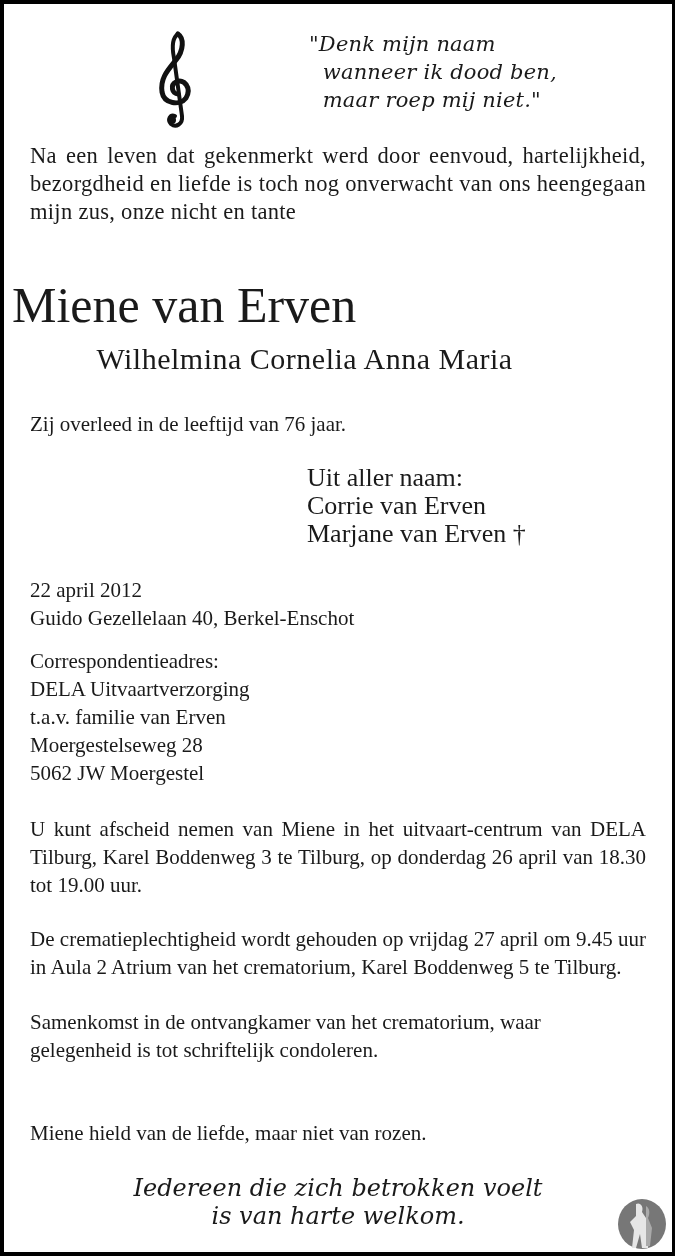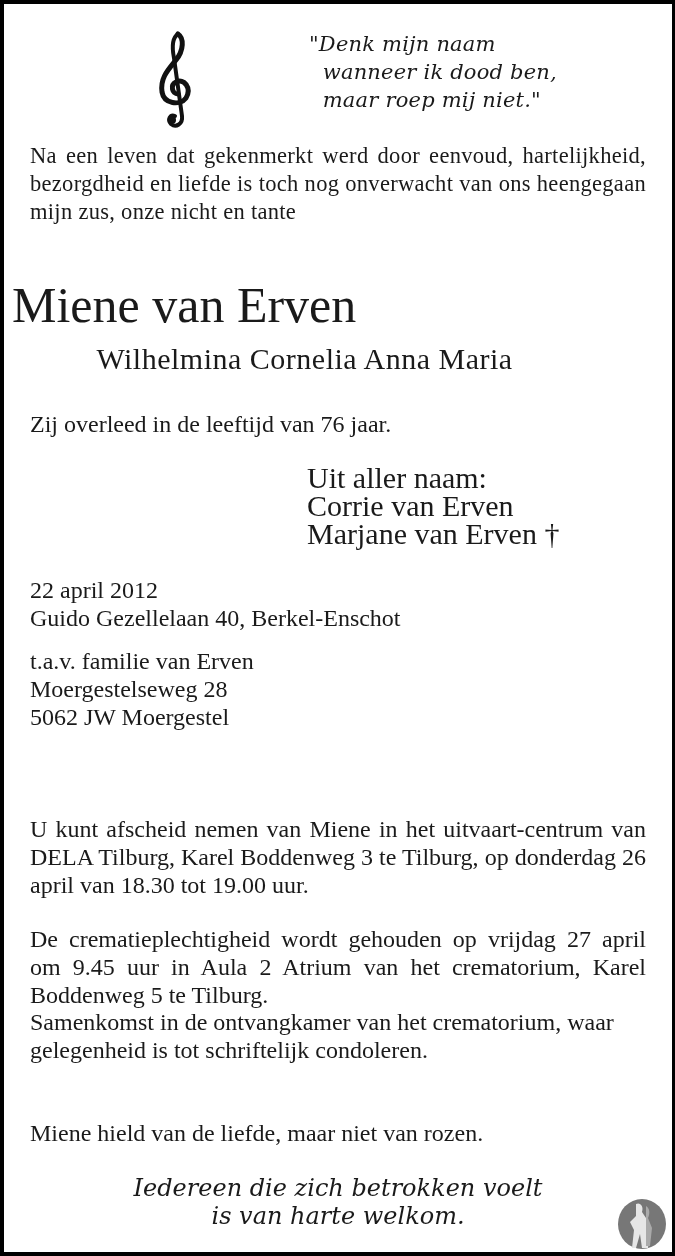--- a/index.html
+++ b/index.html
@@ -33,24 +33,24 @@
     .name {
       position: absolute; left: 0; width: 668px; top: 272px; text-align: left;
       font-family: "Liberation Serif", serif; font-size: 50px; line-height: 58px; padding-left: 8px;
     }
     .fullname {
       position: absolute; left: 0; width: 601px; top: 335px; text-align: center;
       font-family: "Liberation Serif", serif; font-size: 30px; line-height: 40px; letter-spacing: 0.5px;
     }
     .text {
       position: absolute; left: 26px; width: 616px;
-      font-family: "Liberation Serif", serif; font-size: 24px; line-height: 28px;
+      font-family: "Liberation Serif", serif; font-size: 21px; line-height: 28px;
     }
     .just { text-align: justify; text-align-last: left; }
-    .signoff { position: absolute; left: 303px; top: 460px; font-family: "Liberation Serif", serif; font-size: 30px; line-height: 28px; }
+    .signoff { position: absolute; left: 303px; top: 460px; font-family: "Liberation Serif", serif; font-size: 26px; line-height: 28px; }
     .closing {
       position: absolute; left: 0; width: 668px; top: 1170px; text-align: center;
       font-style: italic; font-family: "DejaVu Serif", serif; font-size: 24px; line-height: 28px;
     }
     .logo { position: absolute; left: 612px; top: 1194px; width: 52px; height: 52px; }
     .line { display: block; }
   </style>
 </head>
 <body>
 
@@ -81,20 +81,22 @@
       <span class="line">Corrie van Erven</span>
       <span class="line">Marjane van Erven †</span>
     </div>
 
     <div class="text" style="top:572px;">
       <span class="line">22 april 2012</span>
       <span class="line">Guido Gezellelaan 40, Berkel-Enschot</span>
     </div>
 
     <div class="text" style="top:643px;">
+      <span class="line">Correspondentieadres:</span>
+      <span class="line">DELA Uitvaartverzorging</span>
       <span class="line">t.a.v. familie van Erven</span>
       <span class="line">Moergestelseweg 28</span>
       <span class="line">5062 JW Moergestel</span>
     </div>
 
     <div class="text just" style="top:811px;">U kunt afscheid nemen van Miene in het uitvaart-centrum van DELA Tilburg, Karel Boddenweg 3 te Tilburg, op donderdag 26 april van 18.30 tot 19.00 uur.</div>
 
     <div class="text just" style="top:921px;">De crematieplechtigheid wordt gehouden op vrijdag 27 april om 9.45 uur in Aula 2 Atrium van het crematorium, Karel Boddenweg 5 te Tilburg.</div>
 
     <div class="text" style="top:1004px;">Samenkomst in de ontvangkamer van het crematorium, waar gelegenheid is tot schriftelijk condoleren.</div>

